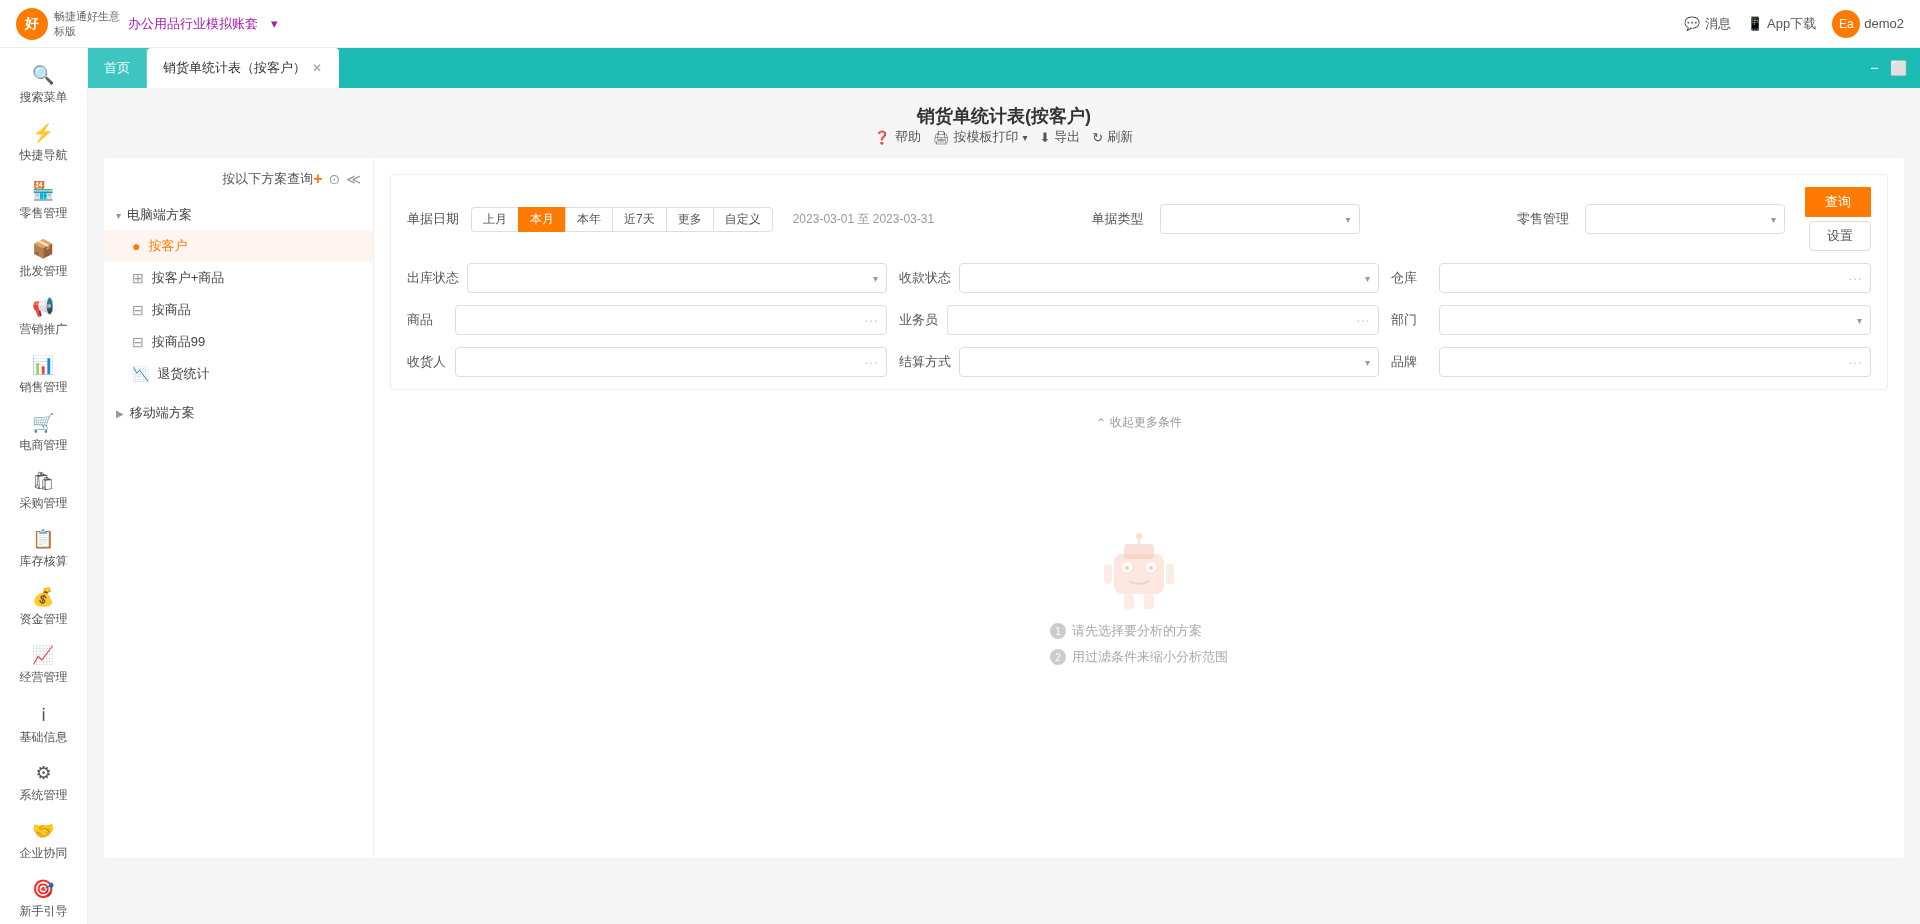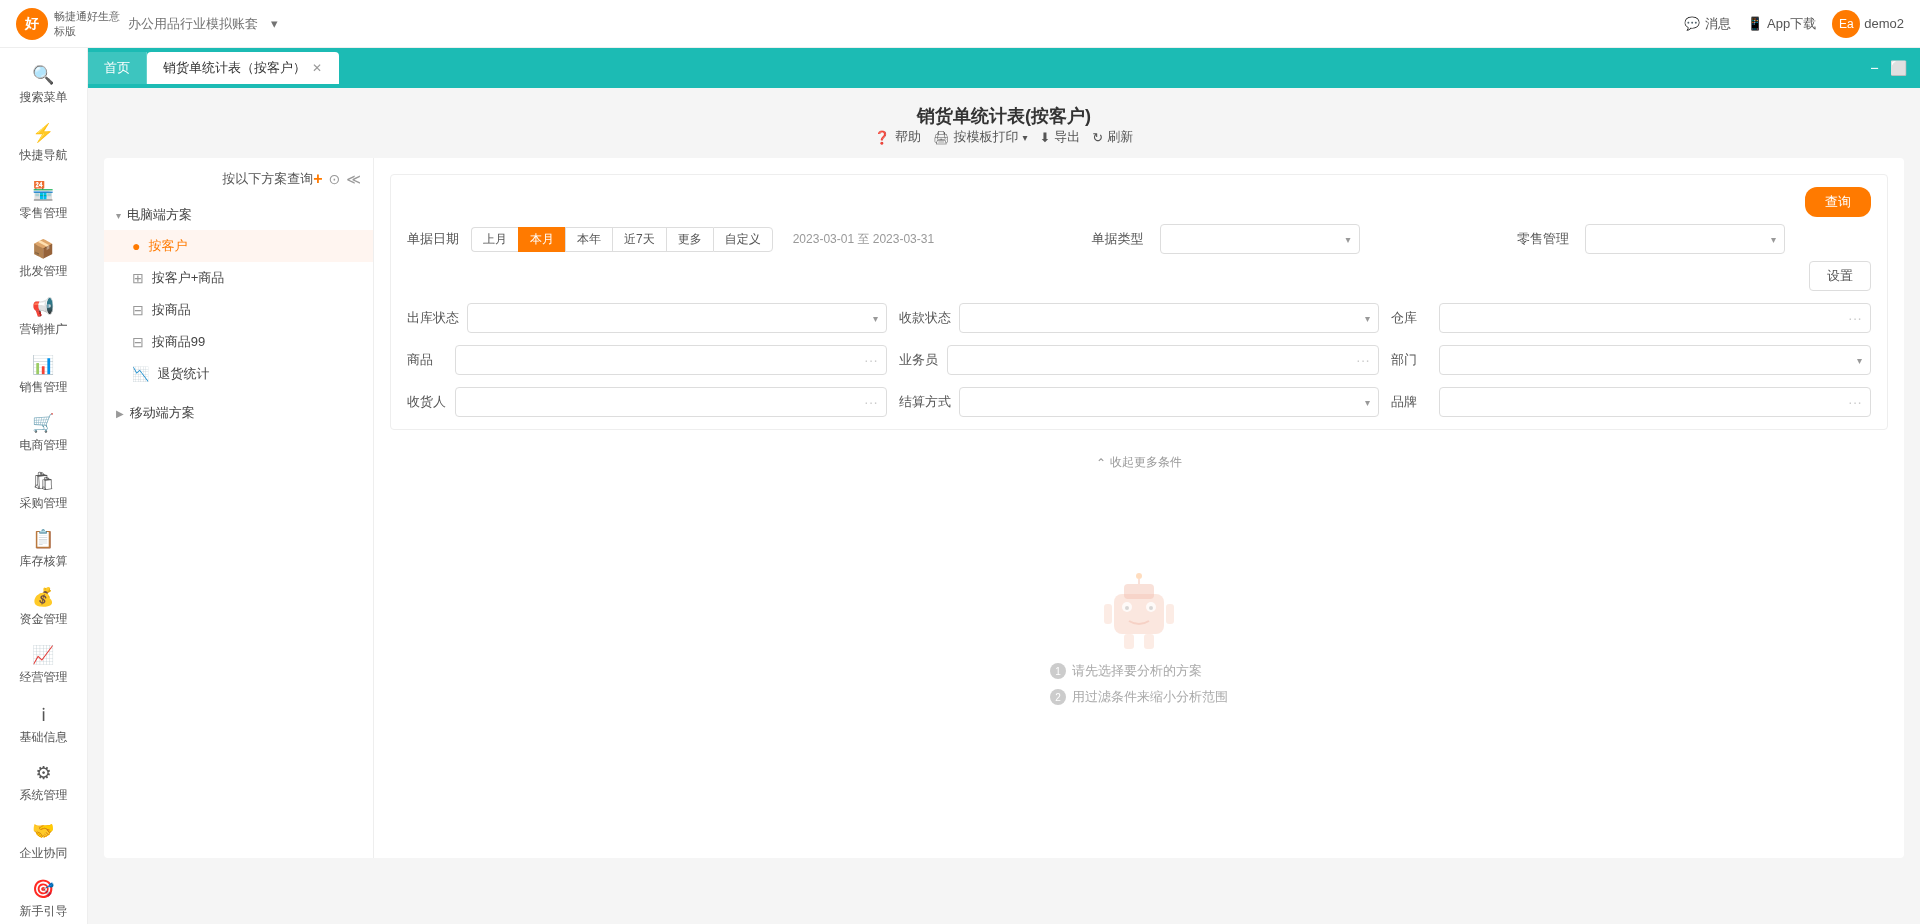--- a/index.html
+++ b/index.html
@@ -19,21 +19,21 @@
     .top-bar-left { display: flex; align-items: center; gap: 8px; }
     .logo-area { display: flex; align-items: center; gap: 6px; }
     .logo-icon {
       width: 32px; height: 32px; background: #ff7a00; border-radius: 50%;
       display: flex; align-items: center; justify-content: center;
       color: #fff; font-size: 14px; font-weight: bold;
     }
     .logo-text { font-size: 11px; color: #666; line-height: 1.3; }
     .industry-selector {
       display: flex; align-items: center; gap: 13px;
-      color: #737373; font-size: 13px; cursor: pointer;
+      color: #a21caf; font-size: 13px; cursor: pointer;
     }
     .top-bar-right { display: flex; align-items: center; gap: 16px; }
     .top-right-item { display: flex; align-items: center; gap: 4px; color: #555; cursor: pointer; font-size: 13px; }
     .avatar { width: 28px; height: 28px; border-radius: 50%; background: #ff7a00; display: flex; align-items: center; justify-content: center; color: #fff; font-size: 12px; }
 
     
     .sidebar {
       position: fixed; top: 48px; left: 0; bottom: 0; width: 88px;
       background: #fff; border-right: 1px solid #eee;
       display: flex; flex-direction: column; align-items: center;
@@ -44,21 +44,21 @@
       padding: 8px 4px; cursor: pointer; color: #555; font-size: 12px; gap: 3px;
     }
     .sidebar-item .s-icon { font-size: 18px; }
 
     
     .tab-bar {
       position: fixed; top: 48px; left: 88px; right: 0; height: 40px;
       background: #1CBBB4; display: flex; align-items: center; z-index: 80;
     }
     .tab-item {
-      height: 32px; display: flex; align-items: center; gap: 6px;
+      height: 40px; display: flex; align-items: center; gap: 6px;
       padding: 0 16px; cursor: pointer; color: rgba(255,255,255,0.8); font-size: 13px;
       border-right: 1px solid rgba(255,255,255,0.2);
     }
     .tab-item.active { background: #fff; color: #333; border-radius: 4px 4px 0 0; }
     .tab-item .close-tab { color: #999; font-size: 12px; cursor: pointer; }
     .tab-home { background: rgba(255,255,255,0.15); color: #fff; }
 
     
     .main-content {
       position: fixed; top: 88px; left: 88px; right: 0; bottom: 0;
@@ -135,26 +135,26 @@
     .filter-input-dots { color: #ccc; font-size: 14px; cursor: pointer; }
 
     .filter-field {
       display: flex; align-items: center; gap: 8px;
       flex: 1;
     }
     .field-label { color: #555; font-size: 13px; min-width: 40px; }
 
     
     .query-btn {
-      background: #ff7a00; color: #fff; border: none; border-radius: 12px;
+      background: #ff7a00; color: #fff; border: none; border-radius: 1px;
       padding: 6px 20px; cursor: pointer; font-size: 13px;
     }
     .settings-btn {
       background: #fff; color: #555; border: 1px solid #ddd; border-radius: 4px;
-      padding: 5px 16px; cursor: pointer; font-size: 13px; margin-left: 4px; margin-top: 40px;
+      padding: 5px 16px; cursor: pointer; font-size: 13px; margin-left: 4px;
     }
 
     .collapse-bar {
       text-align: center; padding: 8px 0; color: #999; font-size: 12px;
       cursor: pointer; display: flex; align-items: center; justify-content: center; gap: 4px;
     }
 
     
     .empty-state {
       display: flex; flex-direction: column; align-items: center; justify-content: center;

